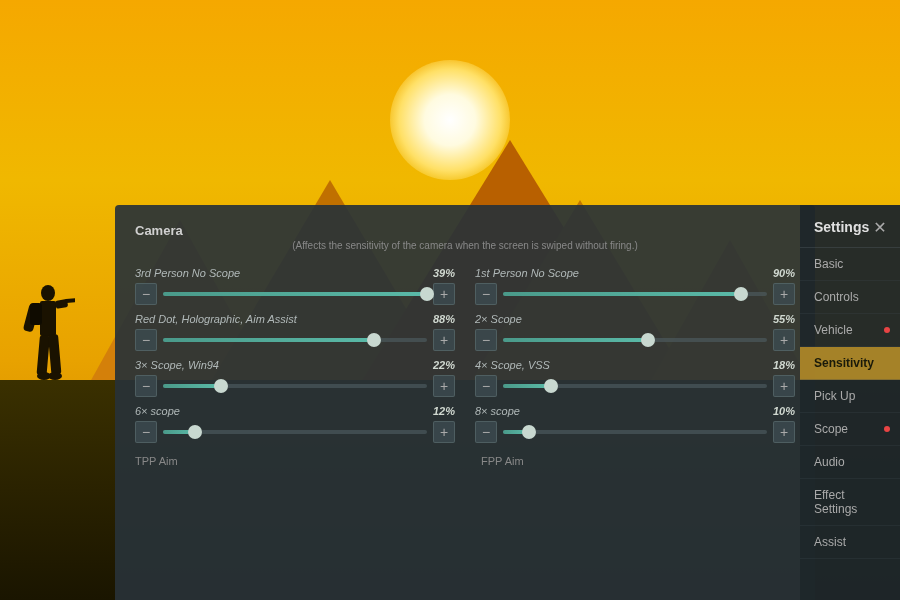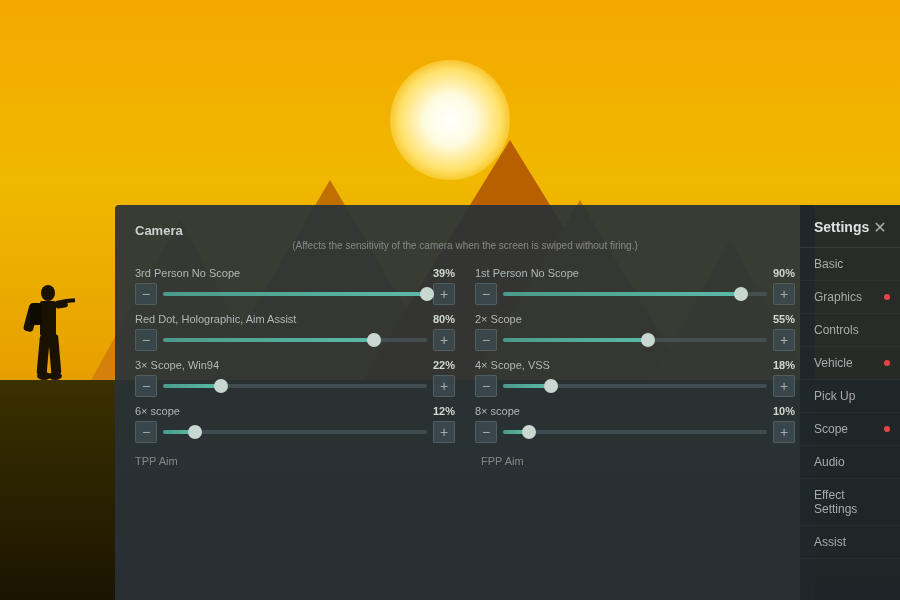--- a/index.html
+++ b/index.html
@@ -139,20 +139,21 @@
       display: flex;
       flex-direction: column;
       gap: 2px;
     }
 
     .slider-label-row {
       display: flex;
       justify-content: space-between;
       align-items: center;
       margin-bottom: 2px;
+      font-style: italic;
     }
 
     .slider-label {
       font-size: 11px;
       color: #b0b8b8;
     }
 
     .slider-value {
       font-size: 11px;
       color: #d0d8d0;
@@ -367,21 +368,21 @@
           <div class="slider-track">
             <div class="slider-fill" style="width: 90%;"></div>
             <div class="slider-thumb" style="left: 90%;"></div>
           </div>
           <div class="slider-btn">+</div>
         </div>
       </div>
       <div class="slider-group">
         <div class="slider-label-row">
           <span class="slider-label">Red Dot, Holographic, Aim Assist</span>
-          <span class="slider-value">80%</span>
+          <span class="slider-value">88%</span>
         </div>
         <div class="slider-controls">
           <div class="slider-btn">−</div>
           <div class="slider-track">
             <div class="slider-fill" style="width: 80%;"></div>
             <div class="slider-thumb" style="left: 80%;"></div>
           </div>
           <div class="slider-btn">+</div>
         </div>
       </div>
@@ -468,30 +469,29 @@
   <div class="sidebar-header">
     <span class="sidebar-title">Settings</span>
     <div class="close-btn">✕</div>
   </div>
   <div class="sidebar-items" id="sidebar-items-container">
 
   <div class="sidebar-item">
         <span>Basic</span>
       </div>
       <div class="sidebar-item">
-        <span>Graphics</span>
-        <div class="dot"></div>
-      </div>
-      <div class="sidebar-item">
         <span>Controls</span>
       </div>
       <div class="sidebar-item">
         <span>Vehicle</span>
         <div class="dot"></div>
       </div>
+      <div class="sidebar-item active">
+        <span>Sensitivity</span>
+      </div>
       <div class="sidebar-item">
         <span>Pick Up</span>
       </div>
       <div class="sidebar-item">
         <span>Scope</span>
         <div class="dot"></div>
       </div>
       <div class="sidebar-item">
         <span>Audio</span>
       </div>

